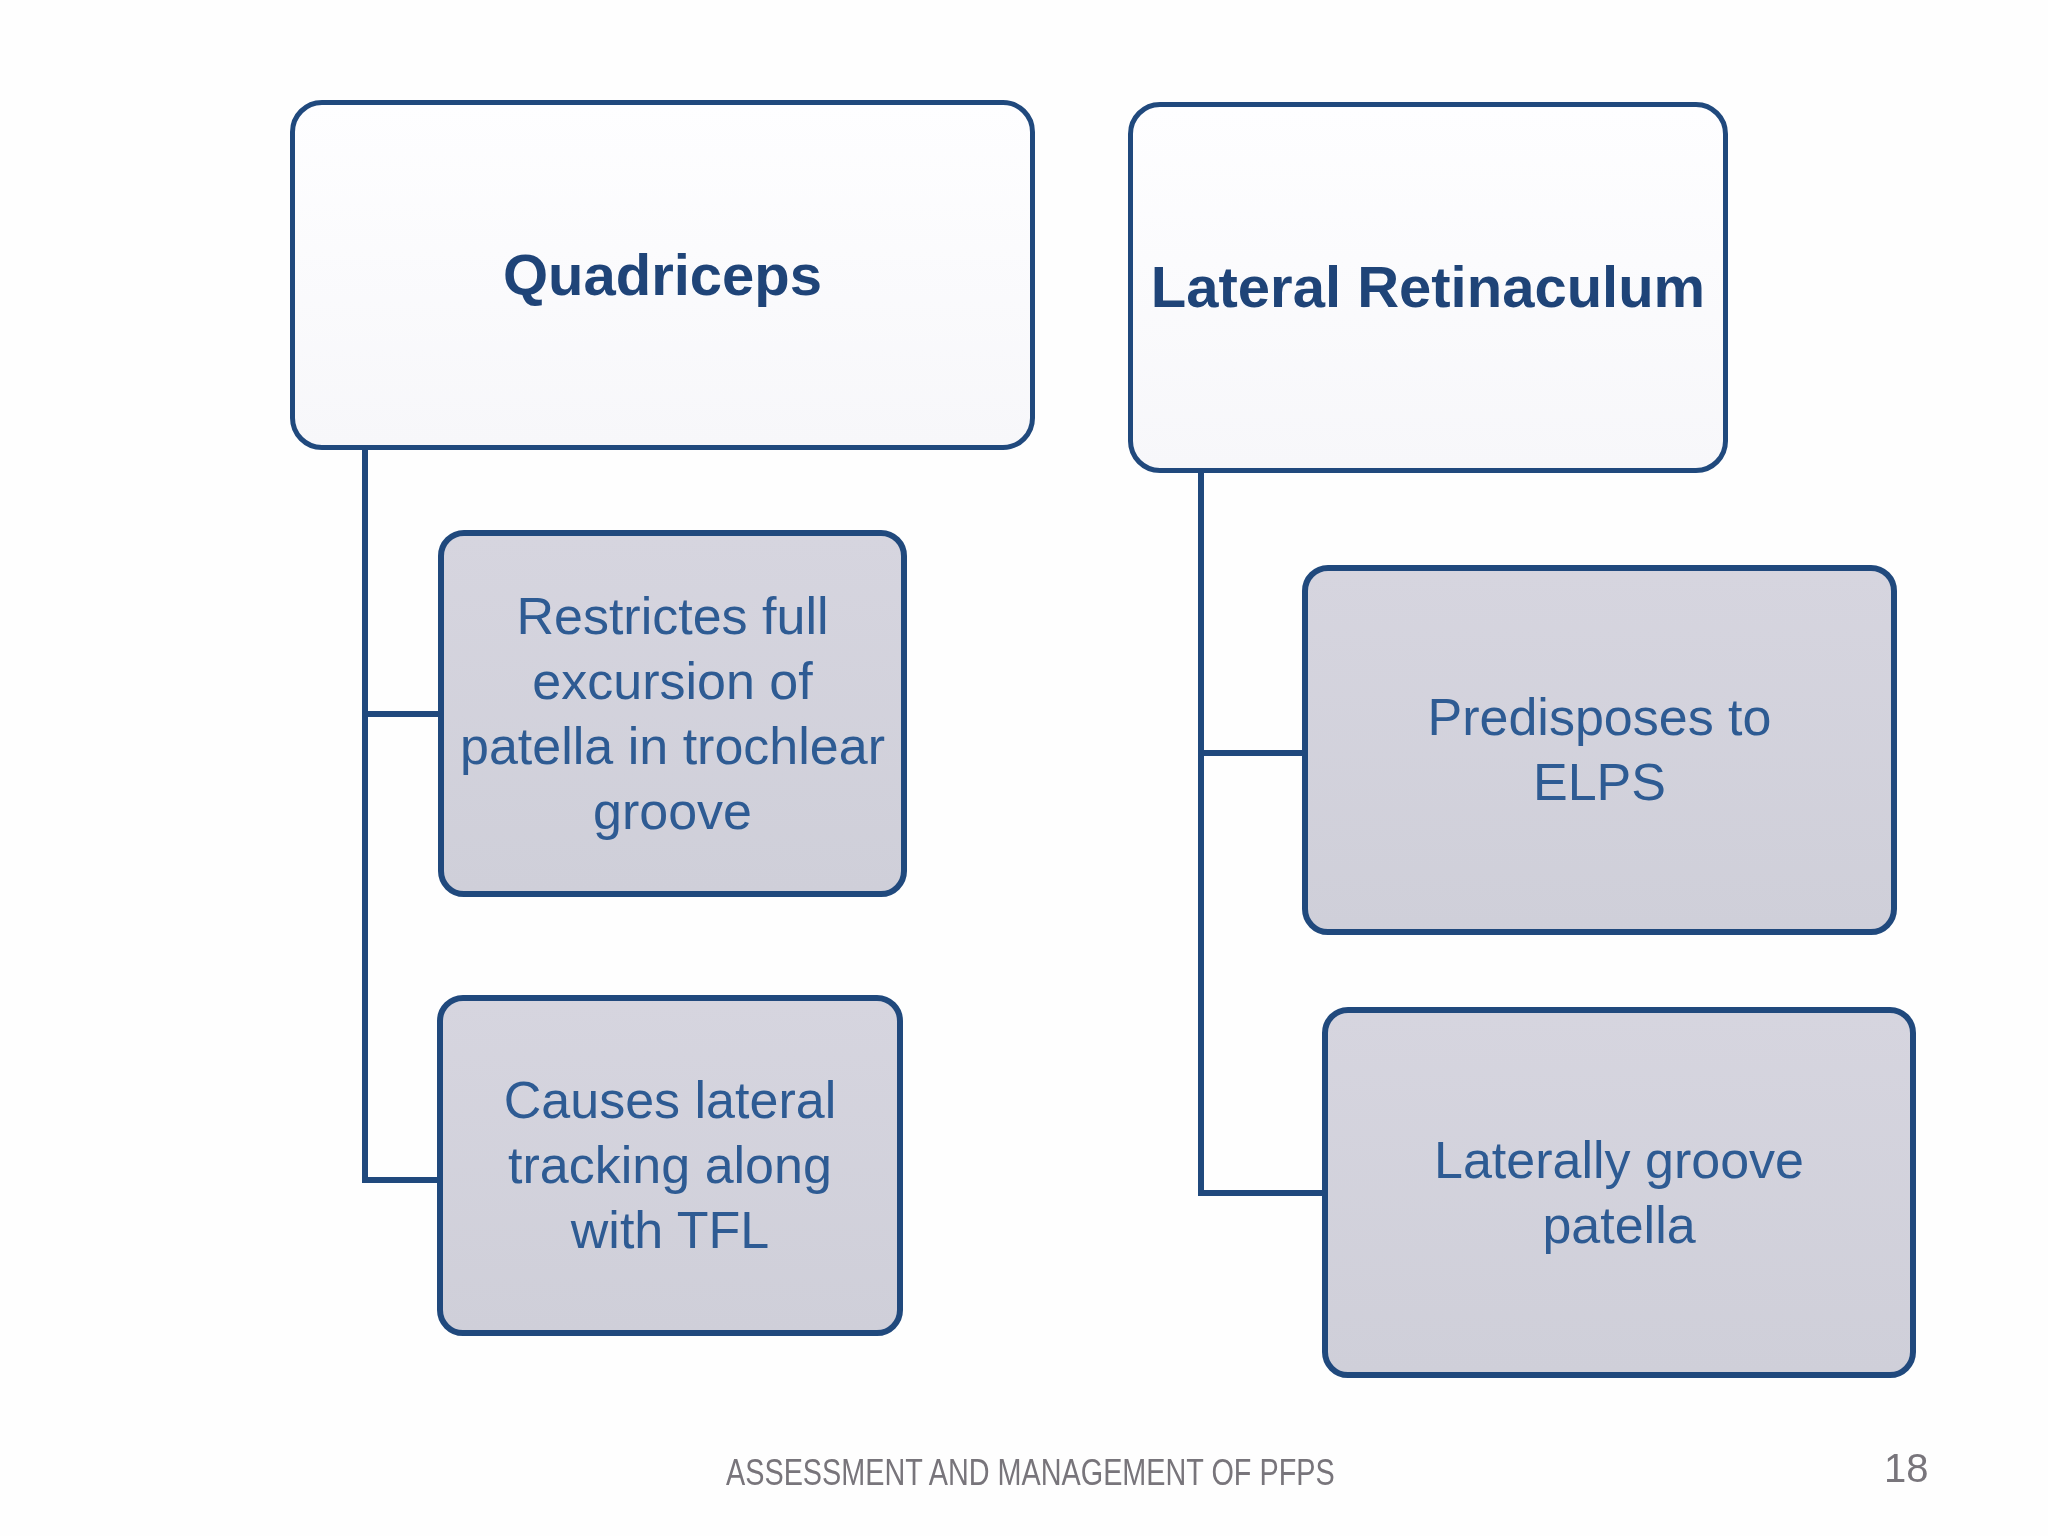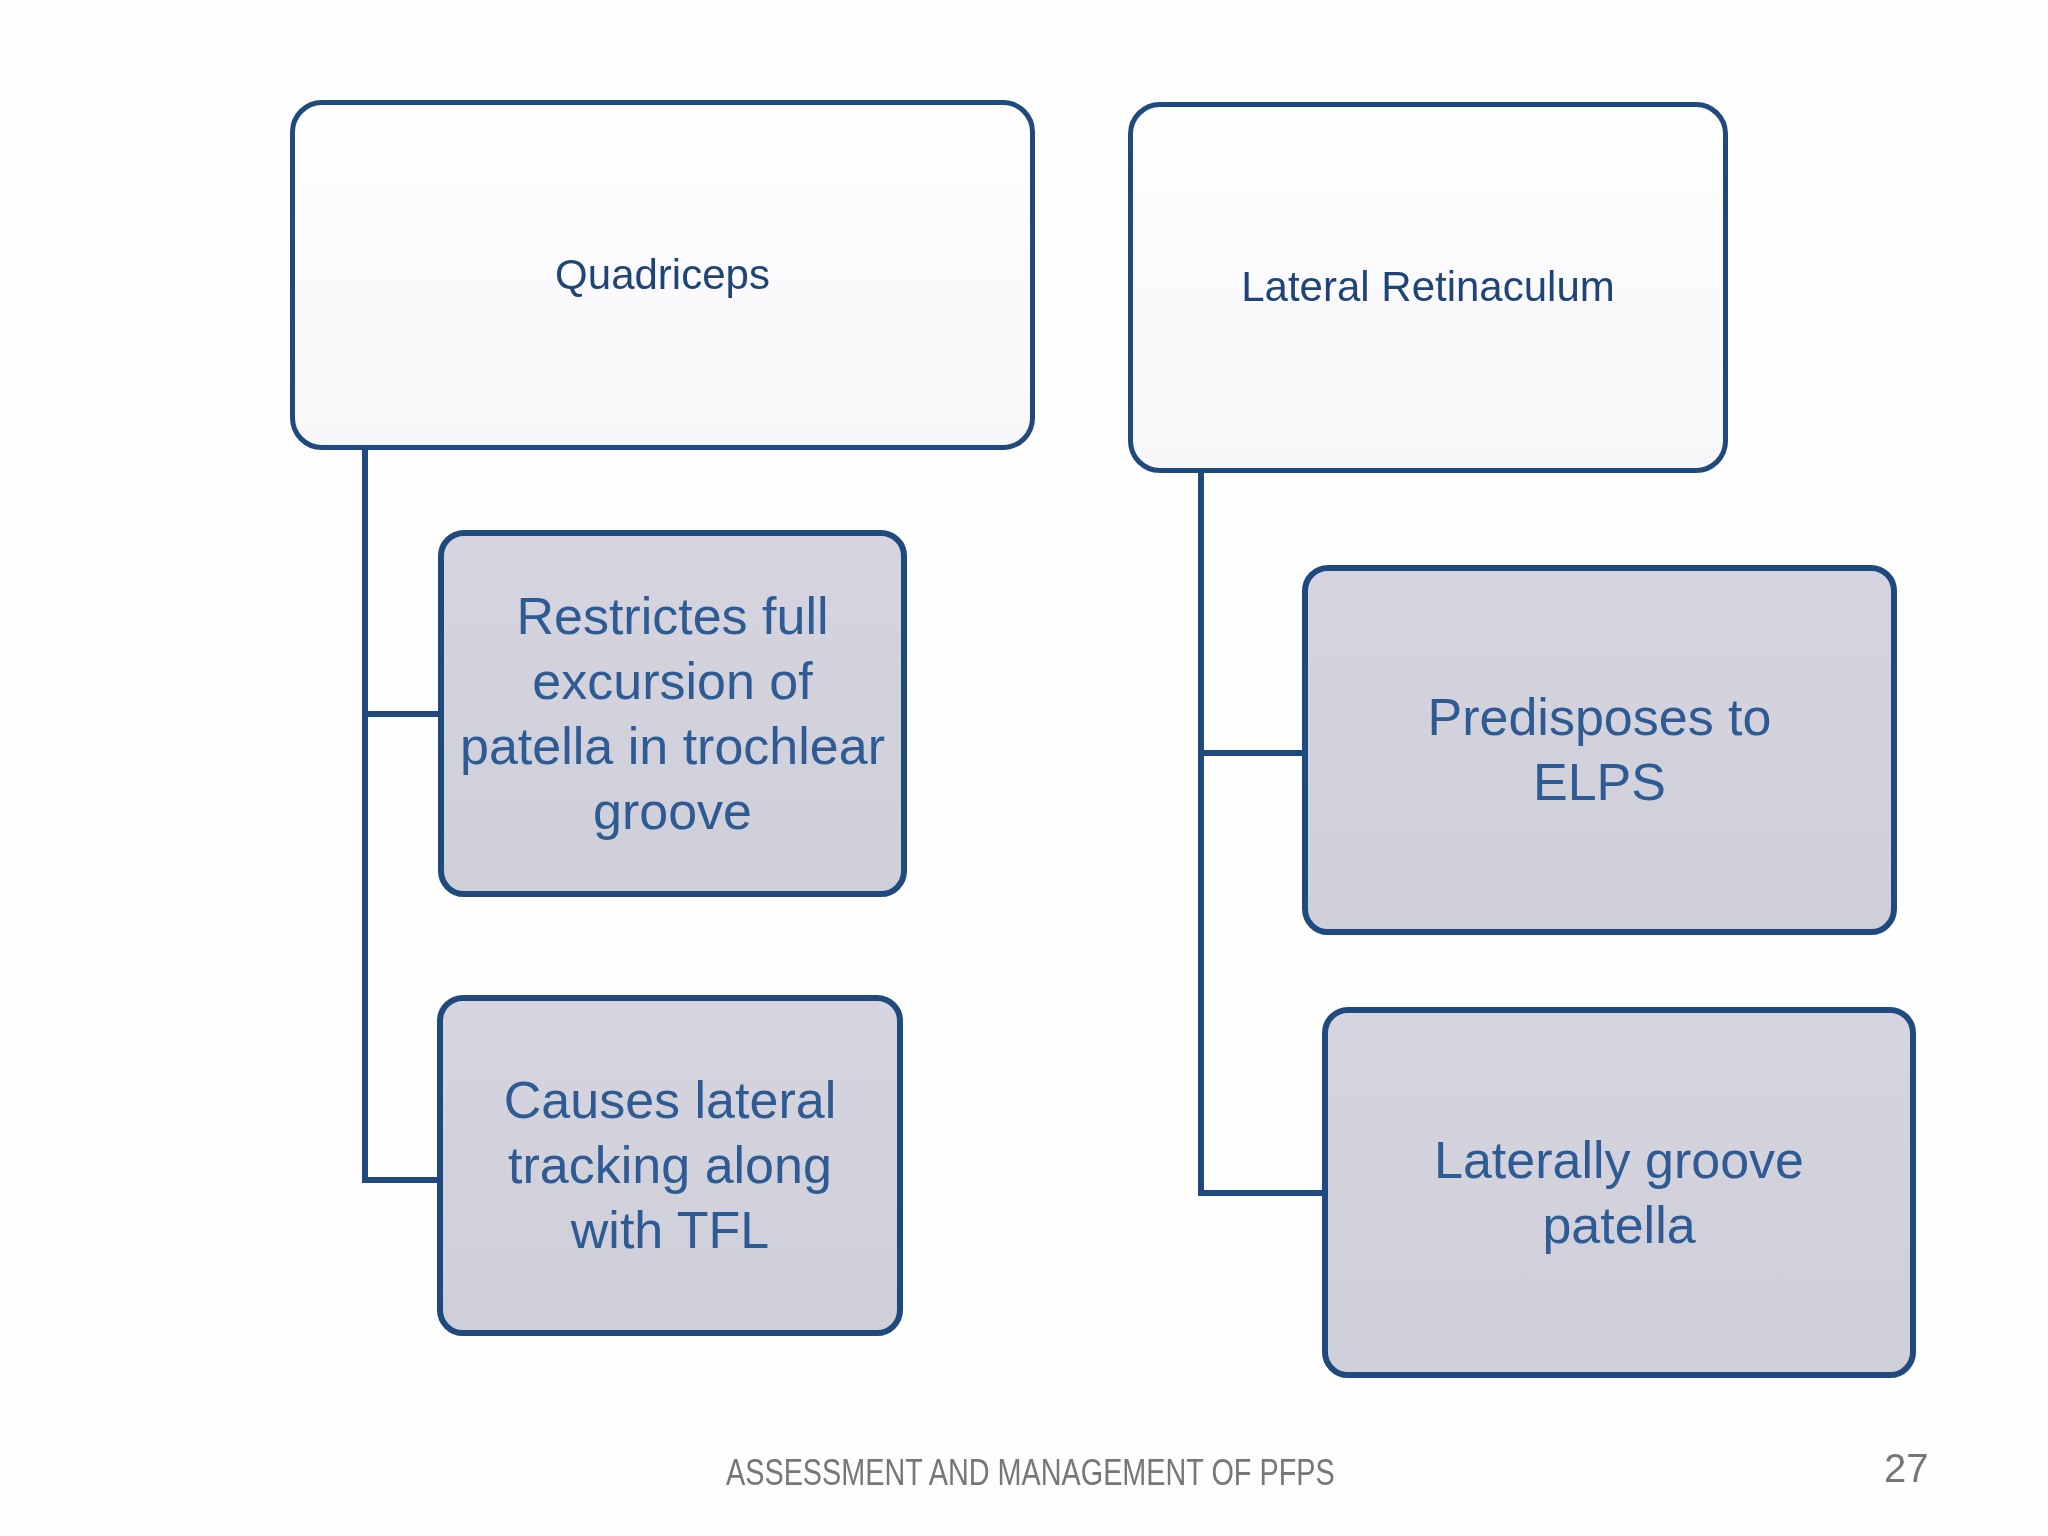--- a/index.html
+++ b/index.html
@@ -39,22 +39,22 @@
     z-index:2;
   }
   .box.child{
     background:linear-gradient(180deg, var(--child-fill,#D6D5DF) 0%, #cfcfd9 100%);
     border:6px solid var(--accent,#20497D);
     border-radius:26px;
     z-index:2;
     justify-content:flex-end;
   }
   .parent-label{
-    font-size:42px;
-    font-weight:400;
+    font-size:58px;
+    font-weight:700;
     color:var(--title-text,#1F4478);
     line-height:1.15;
   }
   .child-label{
     font-size:52px;
     font-weight:400;
     color:var(--body-text,#2E5B93);
     line-height:1.25;
   }
   .pad-left-child{ padding:0 16px; }
@@ -110,15 +110,15 @@
 
   <div class="box child pad-right-child" style="left:1302px; top:565px; width:595px; height:370px;">
     <span class="child-label">Predisposes to ELPS</span>
   </div>
 
   <div class="box child pad-right-child" style="left:1322px; top:1007px; width:594px; height:371px;">
     <span class="child-label">Laterally groove patella</span>
   </div>
 
   <div class="footer-title">ASSESSMENT AND MANAGEMENT OF PFPS</div>
-  <div class="page-number">27</div>
+  <div class="page-number">18</div>
 
 </div>
 
 </body></html>

